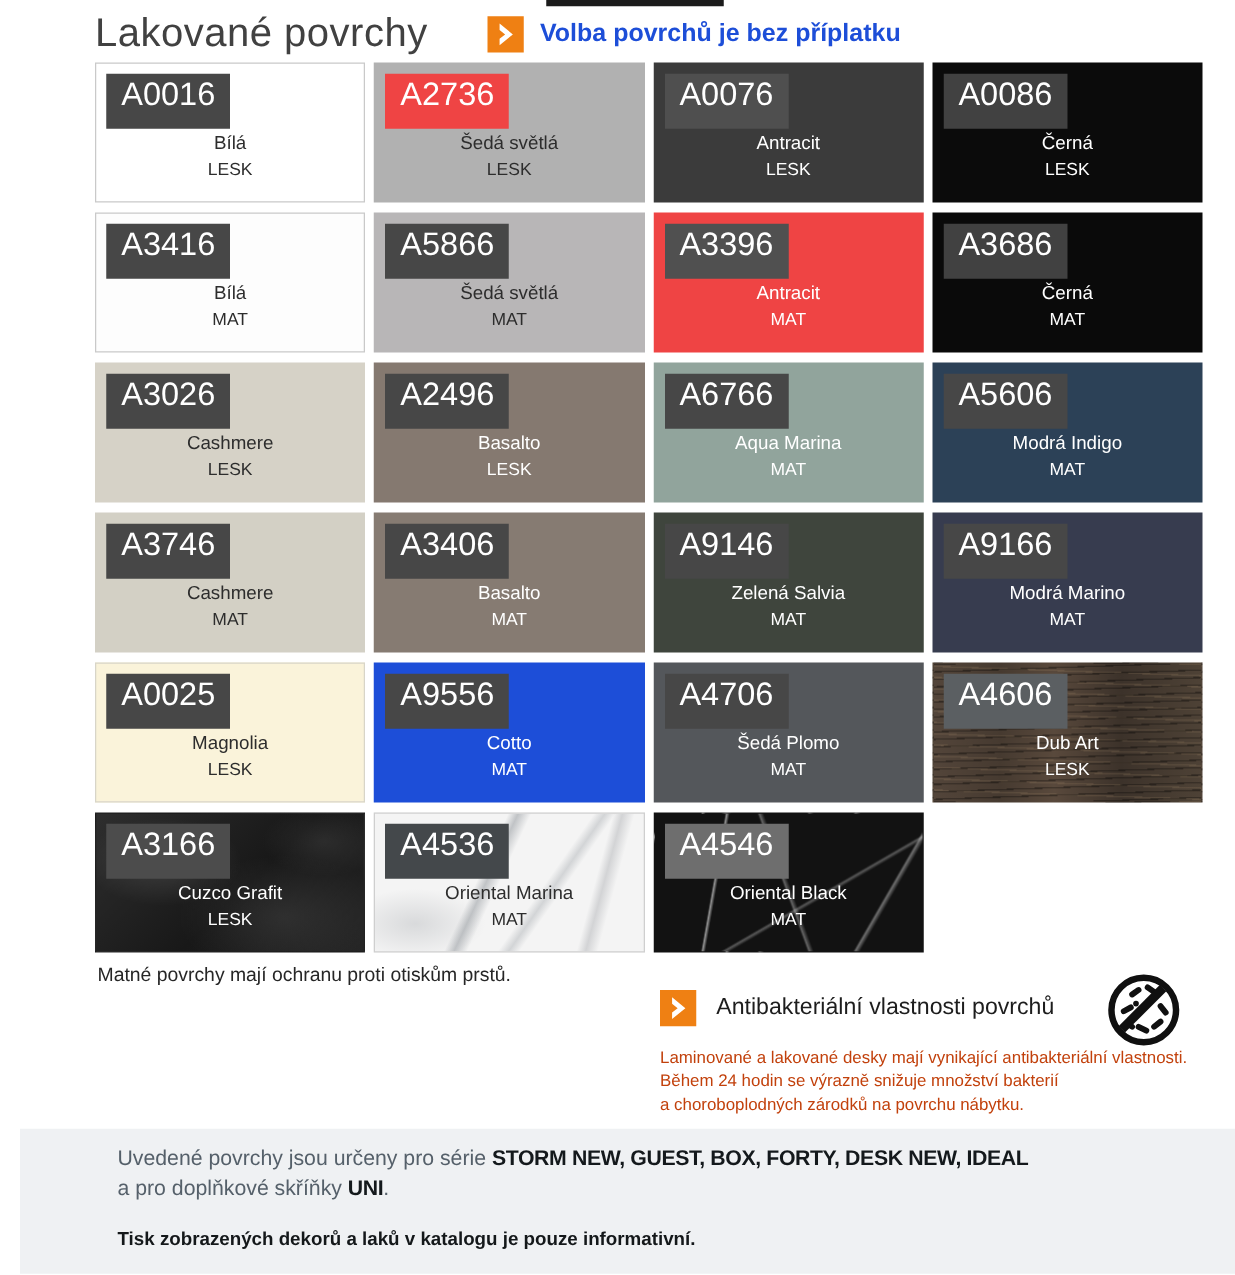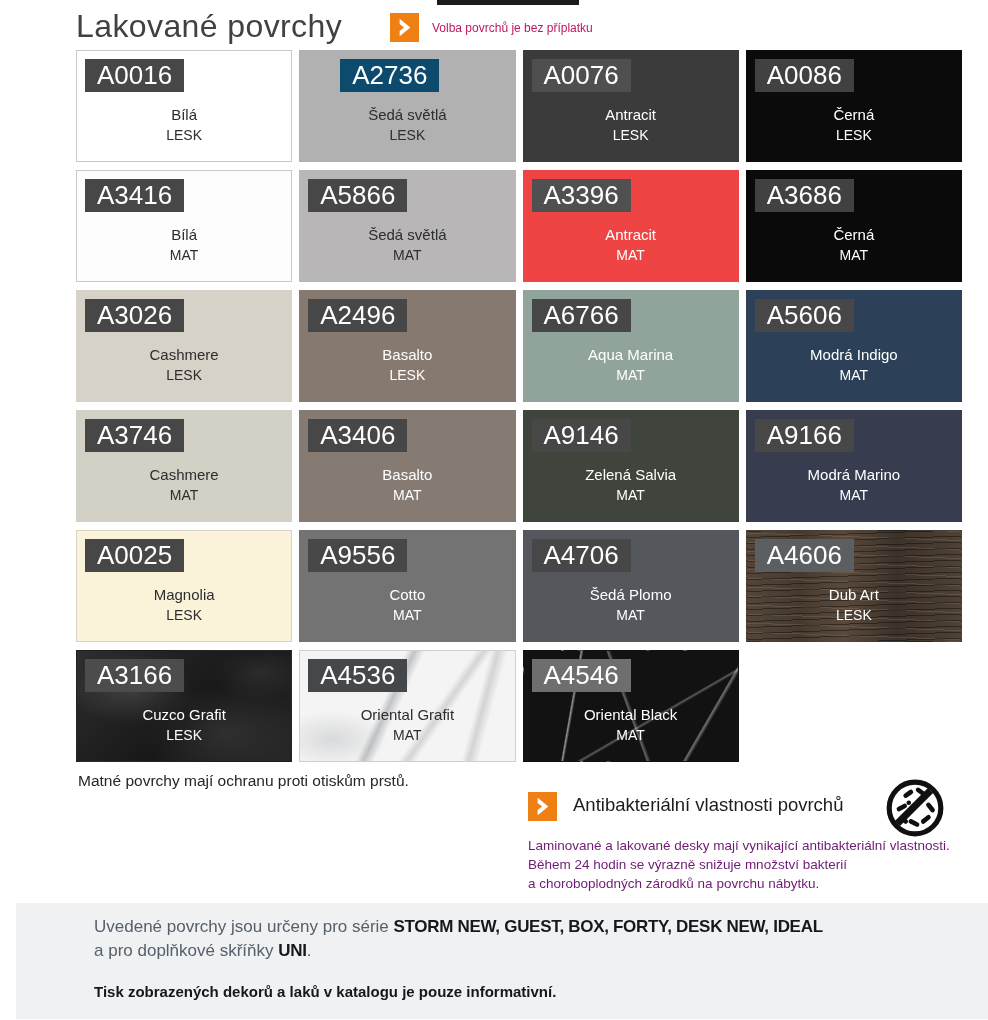--- a/index.html
+++ b/index.html
@@ -16,31 +16,31 @@
   }
   
   .arrow-badge{
     display:inline-flex;align-items:center;justify-content:center;
     width:29px;height:29px;background:var(--accent,#ef8013);flex:0 0 auto;
   }
   .arrow-badge svg{display:block;}
   .header-note{
     position:absolute;left:390px;top:13px;display:flex;align-items:center;gap:13px;
   }
-  .header-note-text{font-size:12px;font-weight:400;color:#be185d;}
+  .header-note-text{font-size:20px;font-weight:700;color:#1d4ed8;}
   
   .grid{
     position:absolute;left:76px;top:50px;width:886px;
     display:grid;grid-template-columns:repeat(4,1fr);grid-auto-rows:112px;gap:8px 7px;
   }
   .swatch{
     position:relative;box-sizing:border-box;border:1px solid transparent;overflow:hidden;
   }
   .code-badge{
-    position:absolute;left:8px;top:8px;height:33px;line-height:33px;
+    position:absolute;left:8px;top:8px;height:44px;line-height:33px;
     padding:0 12px;font-size:26px;color:#fff;white-space:nowrap;
   }
   .labels{position:absolute;left:0;right:0;top:54px;text-align:center;}
   .swatch-name{font-size:15px;line-height:20px;}
   .swatch-finish{font-size:14px;line-height:20px;}
   .text-dark .swatch-name,.text-dark .swatch-finish{color:#2d2d2d;}
   .text-light .swatch-name,.text-light .swatch-finish{color:#fff;}
   
   .tex-wood{background:
     repeating-linear-gradient(178deg, rgba(0,0,0,.38) 0 1px, rgba(0,0,0,0) 1px 6px),
@@ -67,21 +67,21 @@
   .matte-note{position:absolute;left:78px;top:772px;margin:0;font-size:15.5px;color:#262626;}
   .anti{position:absolute;left:528px;top:777px;width:436px;height:120px;}
   .anti .arrow-badge{position:absolute;left:0;top:15px;}
   .anti-heading{
     position:absolute;left:45px;top:17px;margin:0;
     font-size:18.5px;font-weight:400;color:#1d1d1d;white-space:nowrap;
   }
   .bacteria-icon{position:absolute;left:356px;top:0;}
   .anti-text{
     position:absolute;left:0;top:59px;margin:0;width:436px;
-    font-size:13.5px;line-height:19px;color:#701a75;white-space:pre-line;
+    font-size:13.5px;line-height:19px;color:#c2410c;white-space:pre-line;
   }
   
   .footer-band{position:absolute;left:16px;top:903px;width:978px;height:116px;background:var(--band,#eff1f3);}
   .series{position:absolute;left:78px;top:12px;margin:0;font-size:17px;line-height:24px;color:#55606a;}
   .series strong{font-weight:700;color:#14191c;letter-spacing:-.3px;}
   .disclaimer{position:absolute;left:78px;top:80px;margin:0;font-size:15px;font-weight:600;color:#14181a;}
 </style>
 </head>
 <body>
 
@@ -102,21 +102,21 @@
 
   <div class="grid">
       <div class="swatch text-dark" style="background: rgb(255, 255, 255); border-color: rgb(201, 201, 201);">
     <div class="code-badge" style="background: rgb(71, 71, 71);">A0016</div>
     <div class="labels">
       <div class="swatch-name">Bílá</div>
       <div class="swatch-finish">LESK</div>
     </div>
   </div>
       <div class="swatch text-dark" style="background: rgb(177, 177, 177);">
-    <div class="code-badge" style="background: #0c4a6e; margin-left: 32px;">A2736</div>
+    <div class="code-badge" style="background: #ef4444;">A2736</div>
     <div class="labels">
       <div class="swatch-name">Šedá světlá</div>
       <div class="swatch-finish">LESK</div>
     </div>
   </div>
       <div class="swatch text-light" style="background: rgb(59, 59, 59);">
     <div class="code-badge" style="background: rgb(79, 79, 79);">A0076</div>
     <div class="labels">
       <div class="swatch-name">Antracit</div>
       <div class="swatch-finish">LESK</div>
@@ -213,21 +213,21 @@
       <div class="swatch-finish">MAT</div>
     </div>
   </div>
       <div class="swatch text-dark" style="background: rgb(250, 243, 218); border-color: rgb(216, 213, 200);">
     <div class="code-badge" style="background: rgb(71, 71, 71);">A0025</div>
     <div class="labels">
       <div class="swatch-name">Magnolia</div>
       <div class="swatch-finish">LESK</div>
     </div>
   </div>
-      <div class="swatch text-light" style="background: #737373;">
+      <div class="swatch text-light" style="background: #1d4ed8;">
     <div class="code-badge" style="background: rgb(71, 71, 71);">A9556</div>
     <div class="labels">
       <div class="swatch-name">Cotto</div>
       <div class="swatch-finish">MAT</div>
     </div>
   </div>
       <div class="swatch text-light" style="background: rgb(84, 87, 91);">
     <div class="code-badge" style="background: rgb(71, 71, 71);">A4706</div>
     <div class="labels">
       <div class="swatch-name">Šedá Plomo</div>
@@ -244,21 +244,21 @@
       <div class="swatch text-light tex-concrete">
     <div class="code-badge" style="background: rgb(76, 76, 76);">A3166</div>
     <div class="labels">
       <div class="swatch-name">Cuzco Grafit</div>
       <div class="swatch-finish">LESK</div>
     </div>
   </div>
       <div class="swatch text-dark tex-marble-white" style="border-color: rgb(207, 207, 207);">
     <div class="code-badge" style="background: rgb(68, 72, 75);">A4536</div>
     <div class="labels">
-      <div class="swatch-name">Oriental Grafit</div>
+      <div class="swatch-name">Oriental Marina</div>
       <div class="swatch-finish">MAT</div>
     </div>
   </div>
       <div class="swatch text-light tex-marble-black">
     <div class="code-badge" style="background: rgb(110, 110, 110);">A4546</div>
     <div class="labels">
       <div class="swatch-name">Oriental Black</div>
       <div class="swatch-finish">MAT</div>
     </div>
   </div>

